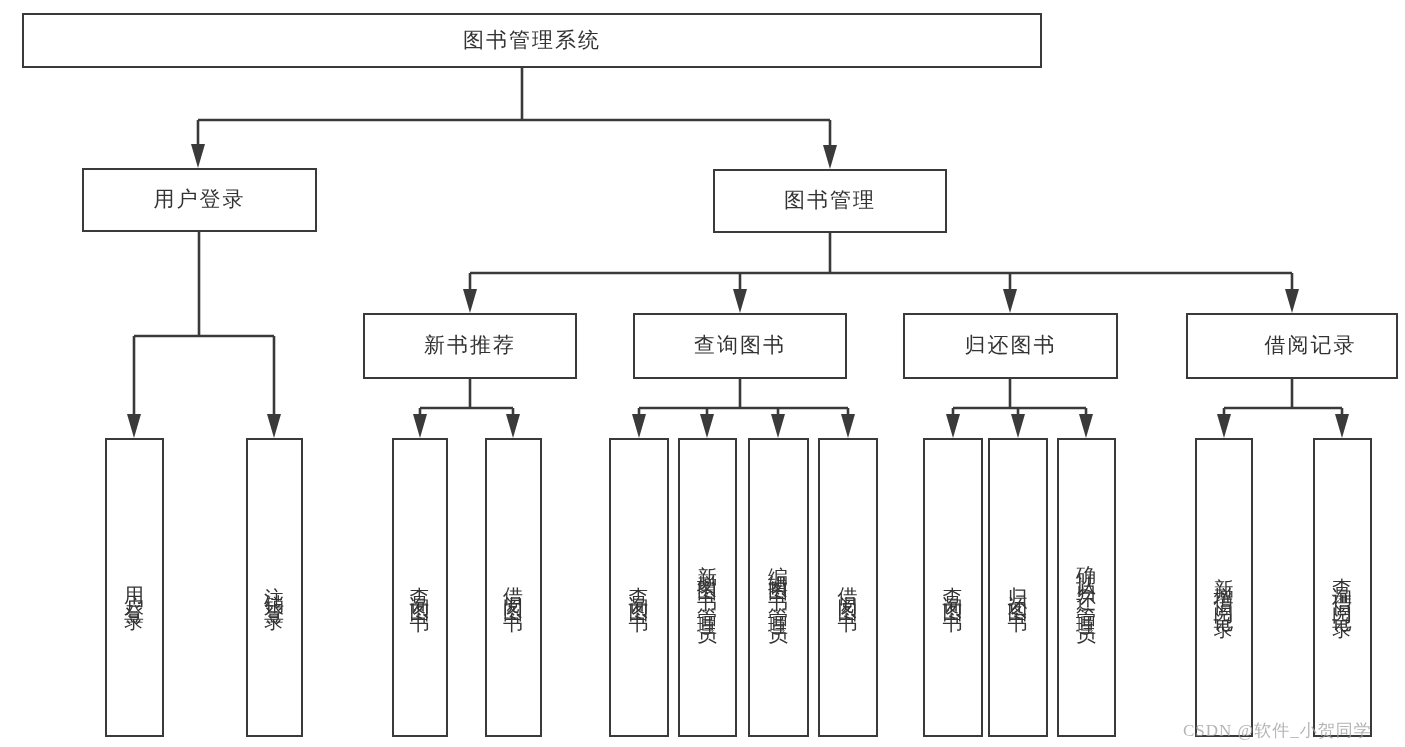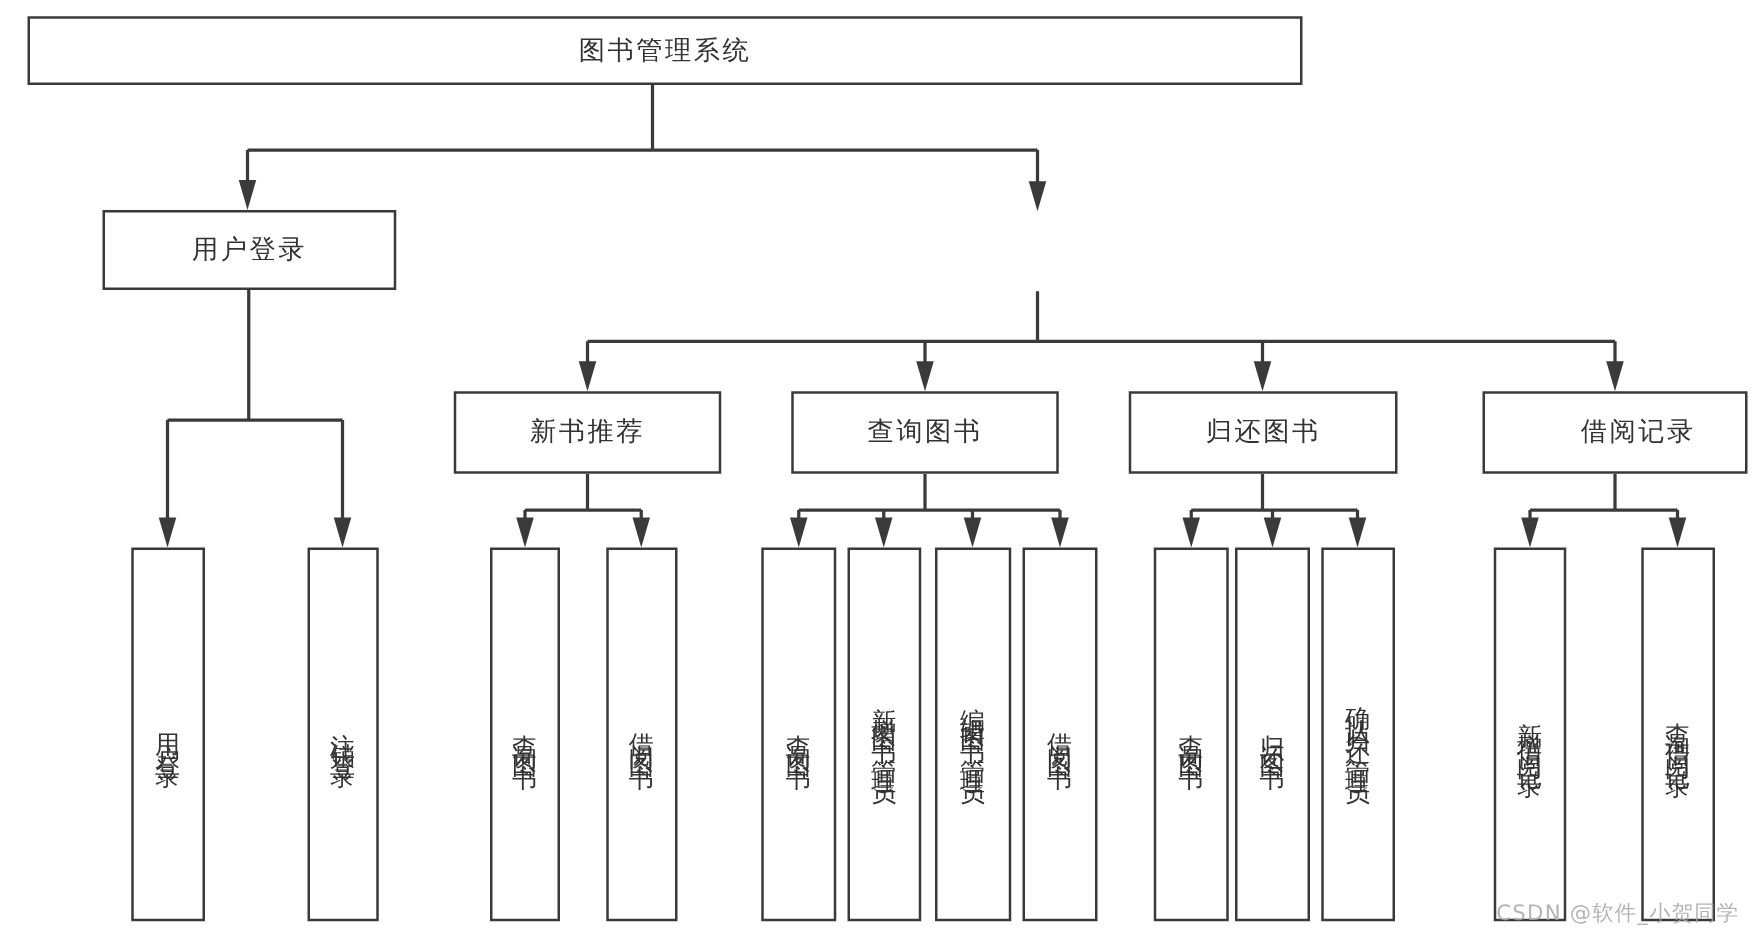--- a/index.html
+++ b/index.html
@@ -8,21 +8,21 @@
     --box-background:#ffffff;
     --background:#ffffff;
     --watermark:#a8a8a8;
   }
   html,body{margin:0;padding:0;}
   body{
     width:1405px;height:747px;position:relative;overflow:hidden;
     background:var(--background);
     font-family:"DejaVu Sans","Liberation Sans",sans-serif;
   }
-  .stage{position:absolute;inset:0;width:1405px;height:668px;}
+  .stage{position:absolute;inset:0;width:1405px;height:668px;font-family:Liberation Serif, serif;}
   svg.wires{position:absolute;left:0;top:0;z-index:1;}
   svg.wires path{stroke:var(--line);stroke-width:2.6;fill:none;}
   svg.wires polygon{fill:var(--line);stroke:none;}
   .box{
     position:absolute;box-sizing:border-box;z-index:2;
     border:2px solid var(--line);background:var(--box-background);
     display:flex;align-items:center;justify-content:center;
     color:var(--text);font-size:21px;letter-spacing:2px;line-height:1.2;
   }
   .root{font-size:21px;}
@@ -122,20 +122,23 @@
     </g>
   </svg>
 
   <div class="box root" style="left:22px;top:13px;width:1020px;height:55px;">
     <span>图书管理系统</span>
   </div>
 
   <div class="box" style="left:82px;top:168px;width:235px;height:64px;">
     <span>用户登录</span>
   </div>
+  <div class="box" style="left:713px;top:169px;width:234px;height:64px;">
+    <span>图书管理</span>
+  </div>
 
   <div class="box" style="left:363px;top:313px;width:214px;height:66px;">
     <span>新书推荐</span>
   </div>
   <div class="box" style="left:633px;top:313px;width:214px;height:66px;">
     <span>查询图书</span>
   </div>
   <div class="box" style="left:903px;top:313px;width:215px;height:66px;">
     <span>归还图书</span>
   </div>
@@ -180,15 +183,15 @@
     <span>确认归还（管理员）</span>
   </div>
 
   <div class="box leaf" style="left:1195px;top:438px;width:58px;height:299px;">
     <span>新增借阅记录</span>
   </div>
   <div class="box leaf" style="left:1313px;top:438px;width:59px;height:299px;">
     <span>查询借阅记录</span>
   </div>
 
-  <div class="watermark" style="left:1183px;top:719px;margin-left:14px;">CSDN @软件_小贺同学</div>
+  <div class="watermark" style="left:1183px;top:719px;">CSDN @软件_小贺同学</div>
 
 </div>
 
 </body></html>

